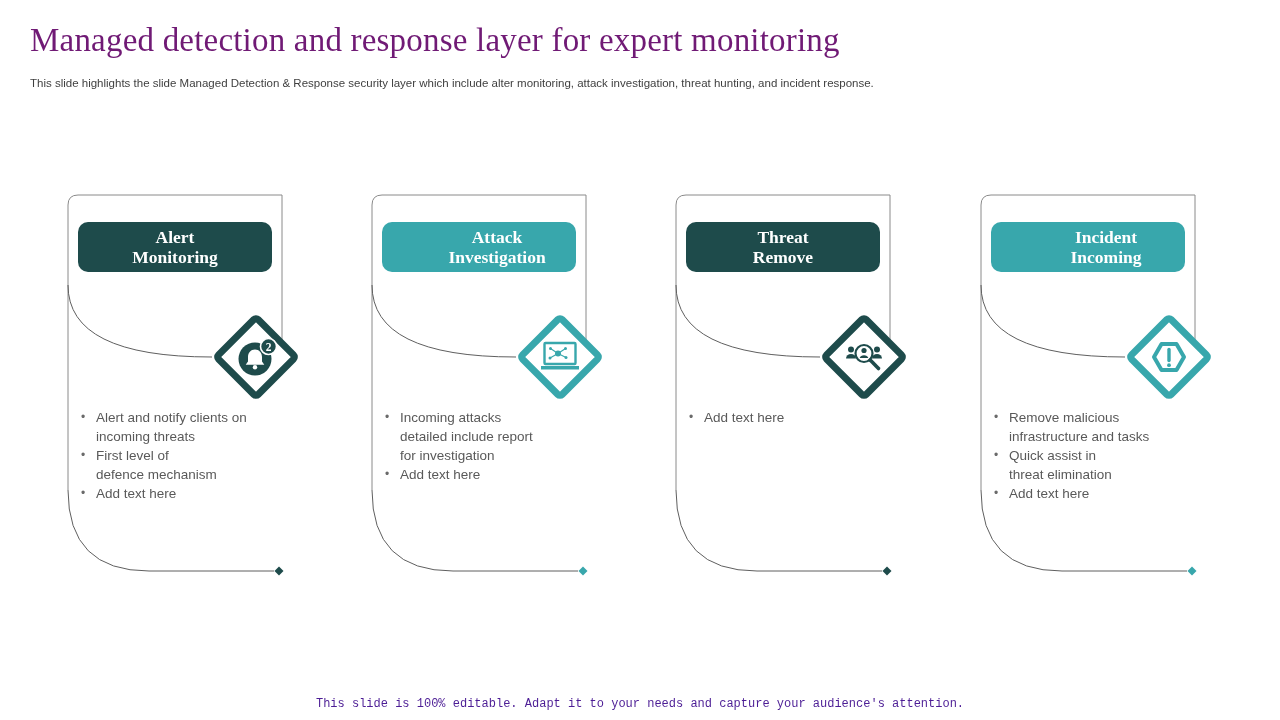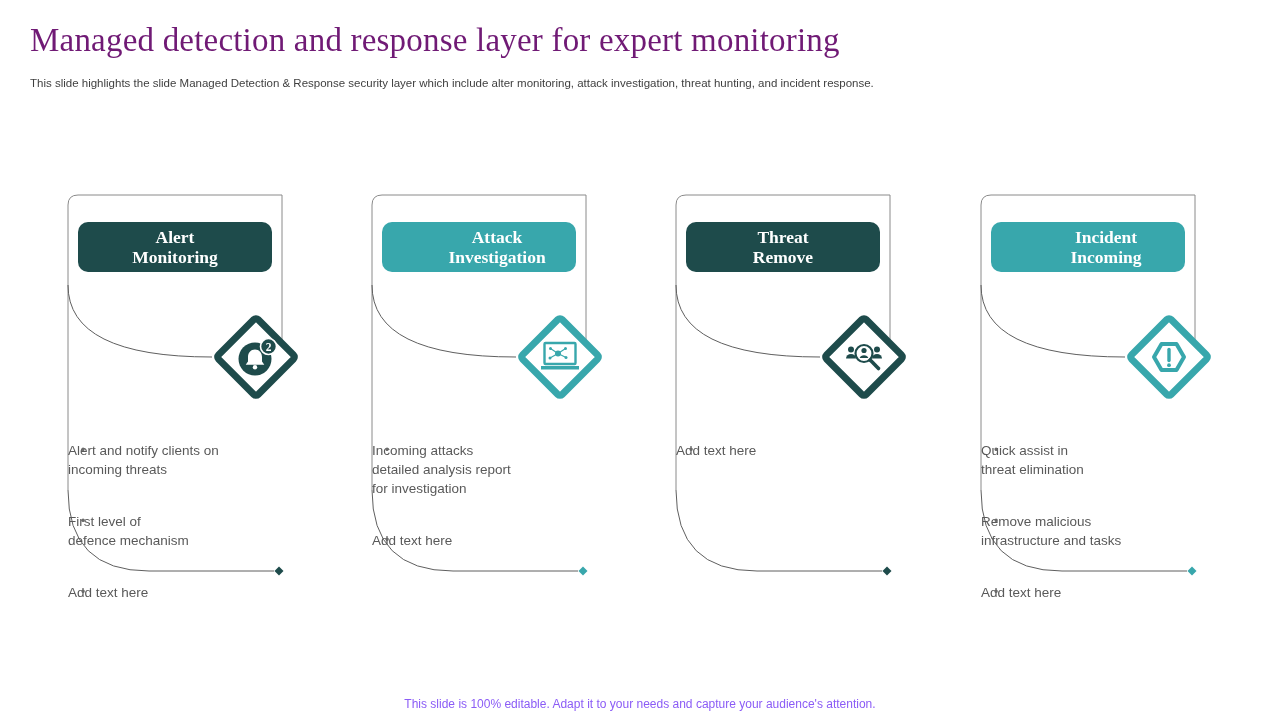--- a/index.html
+++ b/index.html
@@ -37,29 +37,29 @@
   }
   .pill.dark  { background: #1E4B4B; }
   .pill.light { background: #38A7AC; padding-left: 36px; }
 
   .diamond-icon { position: absolute; left: 144px; top: 118px; width: 88px; height: 88px; }
 
   .bullets {
     position: absolute; left: 0; top: 213px; width: 206px;
     list-style: none; color: #595959; font-size: 13.5px; line-height: 19px;
   }
-  .bullets li { position: relative; white-space: pre-line; margin-top: 33px; }
+  .bullets li { position: relative; padding-left: 28px; white-space: pre-line; }
   .bullets li::before {
     content: "\2022"; position: absolute; left: 13px; top: 0;
     color: #6a6a6a; font-size: 12px;
   }
 
   .footer {
     position: absolute; left: 0; top: 697px; width: 1280px;
-    text-align: center; font-size: 12px; color: #8b5cf6;
+    text-align: center; font-size: 12px; color: #4c1d95; font-family: Liberation Mono, monospace;
   }
 </style>
 </head>
 <body>
 
 <div class="slide">
 
   <h1 class="title">Managed detection and response layer for expert monitoring</h1>
   <p class="subtitle">This slide highlights the slide Managed Detection &amp; Response security layer which include alter monitoring, attack investigation, threat hunting, and incident response.</p>
 
@@ -109,21 +109,21 @@
         <line x1="42" y1="40.5" x2="34" y2="45"></line>
       </g>
       <circle cx="42" cy="40.5" r="3" fill="#38A7AC"></circle>
       <circle cx="49.5" cy="35.5" r="1.5" fill="#38A7AC"></circle>
       <circle cx="50" cy="44.5" r="1.5" fill="#38A7AC"></circle>
       <circle cx="34.5" cy="35.5" r="1.5" fill="#38A7AC"></circle>
       <circle cx="34" cy="45" r="1.5" fill="#38A7AC"></circle>
     </svg>
     <ul class="bullets">
       <li>Incoming  attacks
-detailed analysis report
+detailed include report
 for investigation</li>
       <li>Add text here</li>
     </ul>
   </div>
 
   <div class="column col-3">
     <svg class="lineart" width="240" height="392" viewBox="0 0 240 392">
       <path class="box-path" d="M 0 295 L 0 10 Q 0 0 10 0 L 214 0 L 214 145"></path>
       <path class="connector-path" d="M 0 90 Q 0 162 144 162"></path>
       <path class="bottom-path" d="M 0 295 Q 0 376 81 376 L 206 376"></path>
@@ -156,22 +156,22 @@
     </svg>
     <div class="pill light">Incident
 Incoming</div>
     <svg class="diamond-icon" viewBox="0 0 88 88">
       <rect x="16" y="16" width="56" height="56" rx="3" transform="rotate(45 44 44)" fill="#ffffff" stroke="#38A7AC" stroke-width="7"></rect>
       <polygon points="29,44 36.5,31 51.5,31 59,44 51.5,57 36.5,57" fill="none" stroke="#38A7AC" stroke-width="4" stroke-linejoin="round"></polygon>
       <line x1="44" y1="36.5" x2="44" y2="47.5" stroke="#38A7AC" stroke-width="3.4" stroke-linecap="round"></line>
       <circle cx="44" cy="52.2" r="1.9" fill="#38A7AC"></circle>
     </svg>
     <ul class="bullets">
+      <li>Remove malicious
+infrastructure  and tasks</li>
       <li>Quick assist in
 threat elimination</li>
-      <li>Remove malicious
-infrastructure  and tasks</li>
       <li>Add text here</li>
     </ul>
   </div>
 
   <p class="footer">This slide is 100% editable. Adapt it to your needs and capture your audience's attention.</p>
 </div>
 
 </body></html>

